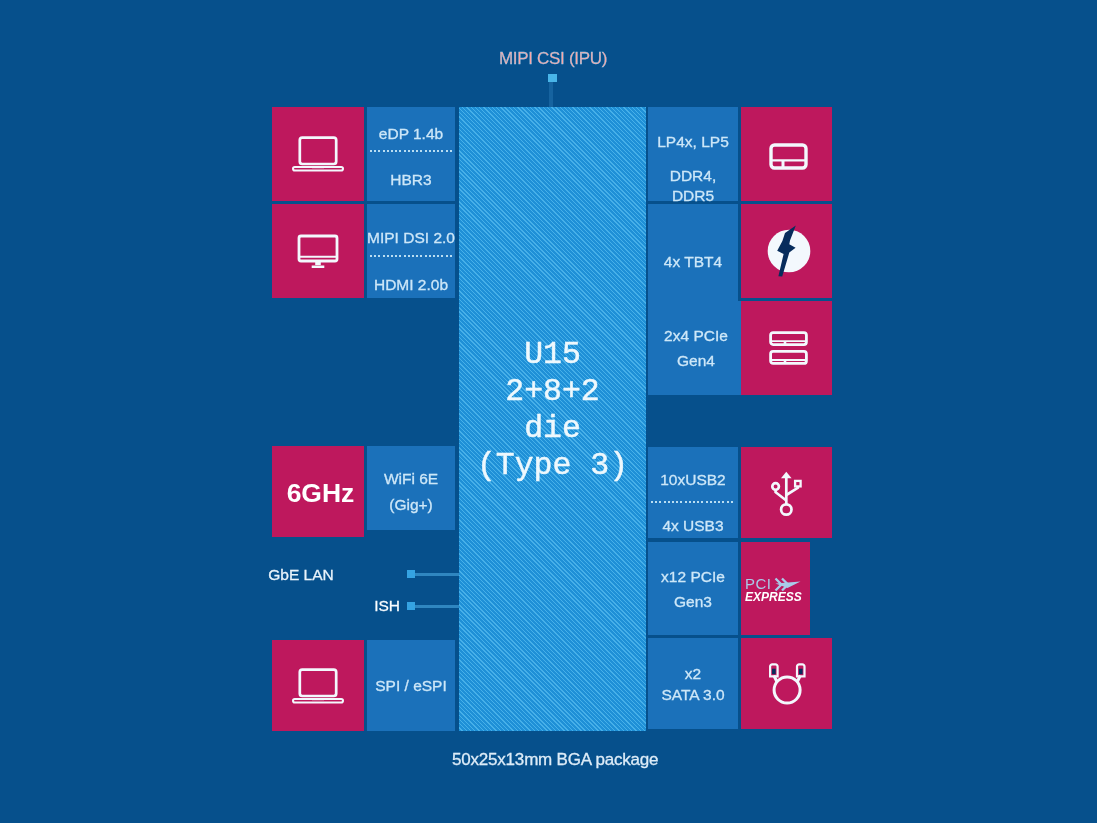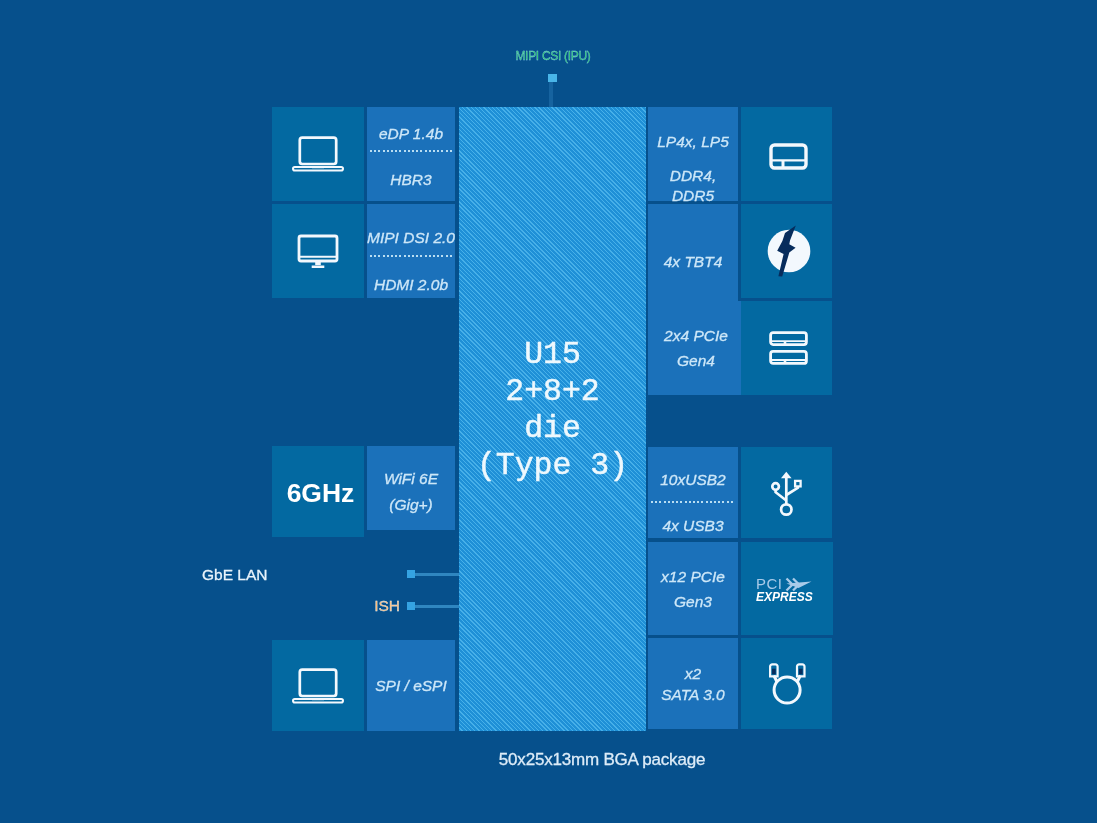--- a/index.html
+++ b/index.html
@@ -3,39 +3,38 @@
 <meta charset="utf-8">
 <style>
   html,body{margin:0;padding:0;}
   body{
     width:1097px;height:823px;
     background:#06508c;
     font-family:"Liberation Sans", sans-serif;
     position:relative;overflow:hidden;
   }
   .abs{position:absolute;}
-  .dark{background:#0369a1;}
+  .dark{background:#be185d;}
   .label{
     background:#1b71ba;
     color:#cde7f8;
     display:flex;flex-direction:column;
     align-items:center;justify-content:center;
     text-align:center;
     font-size:15.5px;line-height:25px;-webkit-text-stroke:0.3px #cde7f8;
     white-space:nowrap;
-    font-style:italic;
   }
   .hatch{
     background:repeating-linear-gradient(45deg,#1f90d7 0 2.05px,#47b0e9 2.05px 3px);
   }
   .dots{
     height:2px;align-self:stretch;
     background:repeating-linear-gradient(90deg,#b8ddf2 0 2px,rgba(0,0,0,0) 2px 4.2px);
   }
-  .cap{color:#22c55e;font-size:12px;letter-spacing:-0.3px;-webkit-text-stroke:0.3px #8ed2f2;}
+  .cap{color:#fca5a5;font-size:17px;letter-spacing:-0.3px;-webkit-text-stroke:0.3px #8ed2f2;}
   .icon{display:flex;align-items:center;justify-content:center;}
 </style>
 </head>
 <body>
 
 <div class="abs cap" style="left:453px;top:49px;width:200px;text-align:center;">MIPI CSI (IPU)</div>
 <div class="abs" style="left:549px;top:79px;width:4px;height:28px;background:#16639f;"></div>
 <div class="abs" style="left:548px;top:74px;width:9px;height:8px;background:#49b5e8;"></div>
 
 <div class="abs hatch" style="left:459px;top:107px;width:187px;height:624px;"></div>
@@ -68,24 +67,24 @@
   <div>MIPI DSI 2.0</div>
   <div class="dots" style="margin:4.5px 3px 15.5px;"></div>
   <div>HDMI 2.0b</div>
 </div>
 
 <div class="abs dark icon" style="left:272px;top:446px;width:92px;height:91px;color:#ffffff;font-weight:bold;font-size:26.5px;padding-top:3px;padding-left:5px;box-sizing:border-box;">6GHz</div>
 <div class="abs label" style="left:367px;top:446px;width:88px;height:84px;padding-top:7px;box-sizing:border-box;line-height:26px;">
   <div>WiFi 6E<br>(Gig+)</div>
 </div>
 
-<div class="abs" style="left:202px;top:566px;width:198px;text-align:left;color:#e8f3fb;font-size:15.5px;-webkit-text-stroke:0.3px #e8f3fb;">GbE LAN</div>
+<div class="abs" style="left:202px;top:566px;width:198px;text-align:center;color:#e8f3fb;font-size:15.5px;-webkit-text-stroke:0.3px #e8f3fb;">GbE LAN</div>
 <div class="abs" style="left:407px;top:570px;width:8px;height:8px;background:#35a3e2;"></div>
 <div class="abs" style="left:415px;top:572.5px;width:44px;height:3px;background:#2f86c0;"></div>
-<div class="abs" style="left:202px;top:597px;width:198px;text-align:right;color:#fdba74;font-size:15.5px;-webkit-text-stroke:0.3px #e8f3fb;">ISH</div>
+<div class="abs" style="left:202px;top:597px;width:198px;text-align:right;color:#ffffff;font-size:15.5px;-webkit-text-stroke:0.3px #e8f3fb;">ISH</div>
 <div class="abs" style="left:407px;top:602px;width:8px;height:8px;background:#35a3e2;"></div>
 <div class="abs" style="left:415px;top:604.5px;width:44px;height:3px;background:#2f86c0;"></div>
 
 <div class="abs dark icon" style="left:272px;top:640px;width:92px;height:91px;">
 <svg width="54" height="36" viewBox="0 0 54 36">
   <rect x="8.8" y="1.6" width="36.4" height="26.4" rx="2.5" fill="none" stroke="#f3f8fd" stroke-width="2.7"></rect>
   <rect x="2" y="31" width="50" height="3.6" rx="1.8" fill="none" stroke="#f3f8fd" stroke-width="2"></rect>
   <rect x="21" y="30.6" width="12" height="1.6" fill="#f3f8fd"></rect>
 </svg>
 </div>
@@ -145,21 +144,21 @@
     <circle cx="13.6" cy="22.5" r="3.3"></circle>
     <rect x="33.1" y="16.9" width="5.5" height="5.5" stroke-width="2.3"></rect>
   </g>
   <path d="M24.3 7.8 L29.6 14.2 L19 14.2 Z" fill="#f3f8fd"></path>
 </svg>
 </div>
 
 <div class="abs label" style="left:648px;top:542px;width:90px;height:93px;">
   <div>x12 PCIe<br>Gen3</div>
 </div>
-<div class="abs dark icon" style="left:741px;top:542px;width:92px;height:93px;">
+<div class="abs dark icon" style="left:741px;top:542px;width:69px;height:93px;">
 <svg width="62" height="28" viewBox="0 0 62 28">
   <text x="0" y="14" font-family="Liberation Sans" font-size="15" fill="#a9cbe9" letter-spacing="0.5">PCI</text>
   <path d="M30.5 3.5 L36.5 9.5 L30.5 15.5 M37 3.5 L43 9.5 L37 15.5" stroke="#a9cbe9" stroke-width="2.3" fill="none"></path>
   <path d="M30.5 8.6 L55.5 6.4 L42.5 12.9 Z" fill="#a9cbe9"></path>
   <text x="0" y="26" font-family="Liberation Sans" font-size="12" font-weight="bold" font-style="italic" fill="#ffffff">EXPRESS</text>
 </svg>
 </div>
 
 <div class="abs label" style="left:648px;top:638px;width:90px;height:91px;line-height:21px;">
   <div>x2<br>SATA 3.0</div>
@@ -171,13 +170,13 @@
     <line x1="10.85" y1="18.5" x2="13.8" y2="24.5" stroke-width="3"></line>
     <line x1="37.35" y1="18.5" x2="34.4" y2="24.5" stroke-width="3"></line>
     <path d="M7.1 19.3 L7.1 9.5 a2.2 2.2 0 0 1 2.2 -2.2 h3.1 a2.2 2.2 0 0 1 2.2 2.2 L14.6 19.3 Z" stroke-width="2.2"></path>
     <path d="M34 19.3 L34 9.5 a2.2 2.2 0 0 1 2.2 -2.2 h3.1 a2.2 2.2 0 0 1 2.2 2.2 L41.5 19.3 Z" stroke-width="2.2"></path>
   </g>
   <rect x="9.05" y="11.7" width="3.6" height="5.5" fill="#072c5c"></rect>
   <rect x="35.95" y="11.7" width="3.6" height="5.5" fill="#072c5c"></rect>
 </svg>
 </div>
 
-<div class="abs" style="left:452px;top:750px;width:300px;color:#ddecf8;font-size:17px;letter-spacing:-0.2px;text-align:center;-webkit-text-stroke:0.3px #ddecf8;">50x25x13mm BGA package</div>
+<div class="abs" style="left:452px;top:750px;width:300px;color:#ddecf8;font-size:17px;letter-spacing:-0.2px;-webkit-text-stroke:0.3px #ddecf8;">50x25x13mm BGA package</div>
 
 </body></html>

